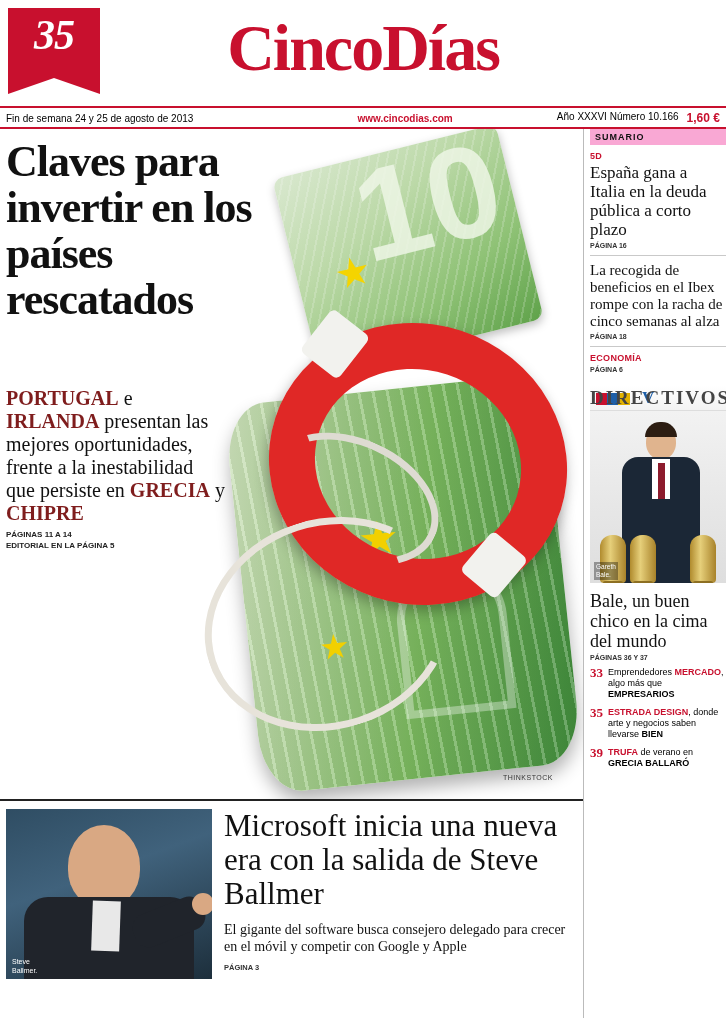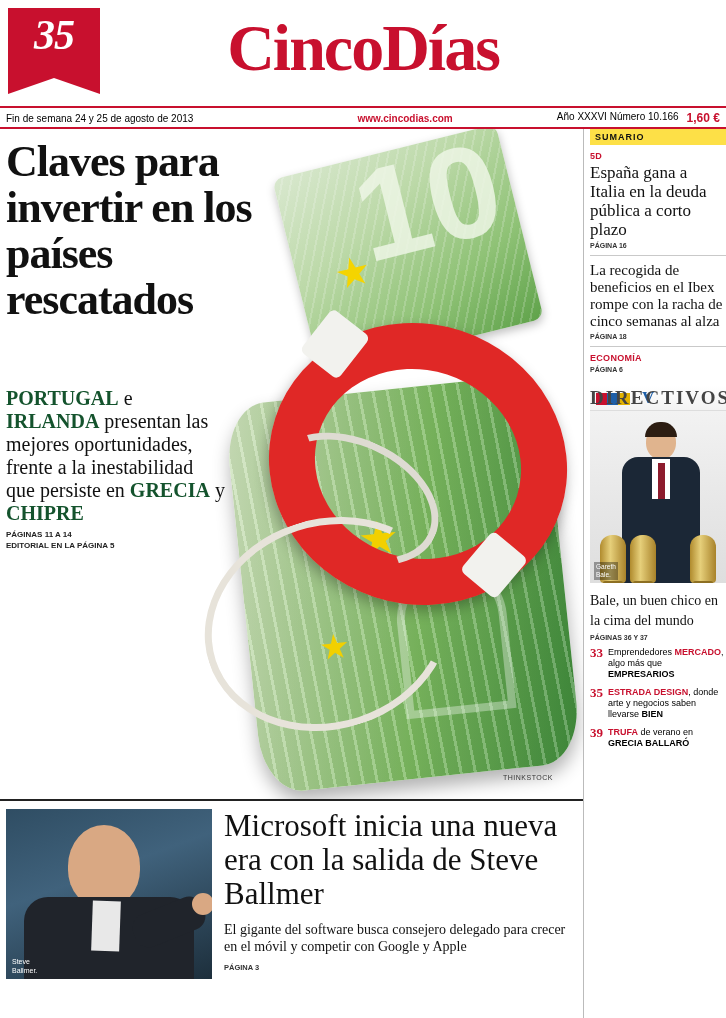--- a/index.html
+++ b/index.html
@@ -101,21 +101,21 @@
     color: #111;
     letter-spacing: -1px;
     z-index: 5;
   }
   .lead-sub {
     position: absolute; left: 6px; top: 258px; width: 220px;
     font-family: "Liberation Serif", serif;
     font-size: 20px; line-height: 23px; color: #111;
     z-index: 5;
   }
-  .lead-sub .hl { color: #14532d; font-weight: bold; margin-top: 16px; }
+  .lead-sub .hl { color: #7f1d1d; font-weight: bold; margin-top: 16px; }
   .lead-refs {
     position: absolute; left: 6px; top: 400px;
     font-family: "Liberation Sans", sans-serif;
     font-size: 8px; line-height: 11px; color: #222; font-weight: bold;
     z-index: 5;
   }
   .credit {
     position: absolute; right: 30px; bottom: 18px;
     font-family: "Liberation Sans", sans-serif;
     font-size: 7px; color: #333; letter-spacing: .5px;
@@ -250,21 +250,21 @@
     font-size: 14px; line-height: 17px; color: #111;
   }
   .sec-page {
     margin-top: 8px;
     font-family: "Liberation Sans", sans-serif;
     font-size: 7.5px; font-weight: bold; color: #333;
   }
 
   
   .sumario-bar {
-    background: #fde047;
+    background: #f9a8d4;
     font-family: "Liberation Sans", sans-serif;
     font-size: 9px; font-weight: bold; letter-spacing: 1px;
     padding: 3px 5px;
     color: #111;
     margin-bottom: 6px;
   }
   .kicker {
     font-family: "Liberation Sans", sans-serif;
     font-size: 9px; font-weight: bold; color: #c8102e;
     letter-spacing: .3px;
@@ -350,21 +350,21 @@
   .cup2 { left: 100px; height: 56px; }
   .cup3 { left: 40px; height: 34px; bottom: 0; }
   .dir-photo .dcap {
     position: absolute; left: 4px; bottom: 3px;
     font-family: "Liberation Sans", sans-serif;
     font-size: 6.5px; color: #fff; line-height: 8px;
     background: rgba(0,0,0,.35); padding: 1px 2px;
   }
   .bale-head {
     font-family: "Liberation Serif", serif;
-    font-size: 14px; line-height: 20px; margin-top: 6px; color: #111;
+    font-size: 18px; line-height: 20px; margin-top: 6px; color: #111;
   }
   .briefs { margin-top: 6px; }
   .brief {
     display: flex; gap: 5px;
     font-family: "Liberation Sans", sans-serif;
     font-size: 9px; line-height: 11px;
     margin-bottom: 7px;
   }
   .brief .num {
     color: #c8102e; font-weight: bold; font-size: 13px;

